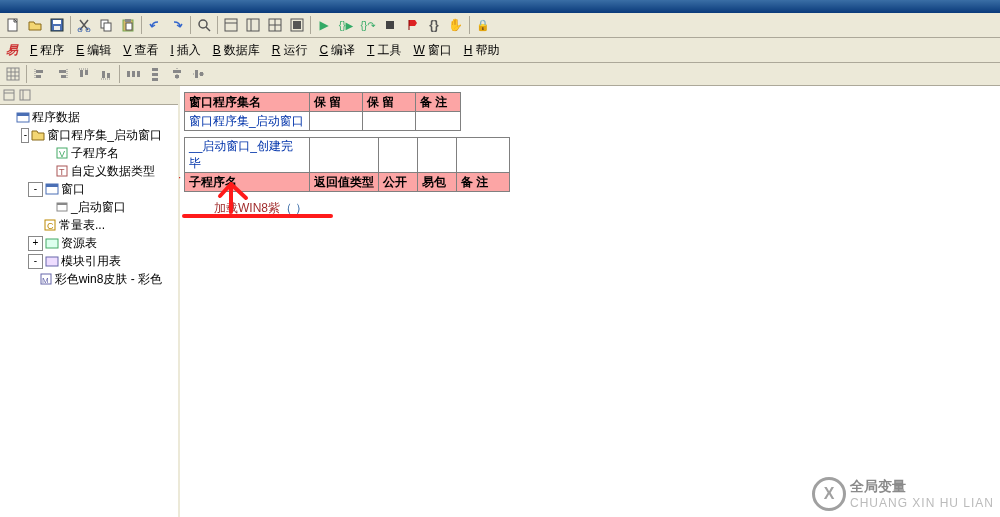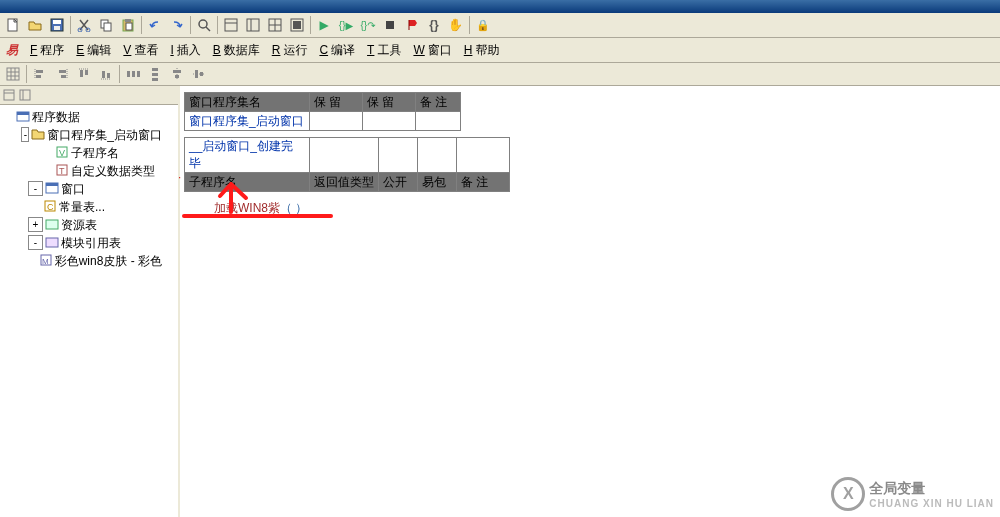--- a/index.html
+++ b/index.html
@@ -9,36 +9,36 @@
   .tsep{width:1px;height:18px;background:#aca899;margin:0 2px}
   .menubar{height:24px;background:#ece9d8;border-bottom:1px solid #aca899;display:flex;align-items:center;padding:0 2px;gap:4px}
   .menuitem{padding:2px 4px;cursor:pointer;display:flex;align-items:center;gap:2px}
   .menukey{text-decoration:underline;margin-right:1px}
   .toolbar3{height:22px;background:#ece9d8;border-bottom:1px solid #aca899;display:flex;align-items:center;padding:0 2px;gap:0}
   .body{display:flex;height:434px}
   .left{width:178px;border-right:2px solid #ece9d8;display:flex;flex-direction:column;background:#fff}
   .lefthead{height:18px;background:#ece9d8;border-bottom:1px solid #aca899;display:flex;align-items:center;padding:0 2px;gap:2px}
   .lhb{width:14px;height:14px;display:flex;align-items:center;justify-content:center;cursor:pointer}
   .tree{flex:1;overflow:auto;padding:3px 2px}
-  .tn{display:flex;height:16px;padding:1px 14px;white-space:nowrap;cursor:pointer}
+  .tn{display:flex;align-items:center;height:16px;padding:1px 14px;white-space:nowrap;cursor:pointer}
   .tw{width:13px;height:13px;border:1px solid #888;display:flex;align-items:center;justify-content:center;font-size:10px;line-height:1;margin-right:2px;background:#fff}
   .tw-empty{width:15px}
   .ticon{width:14px;height:14px;margin-right:2px;display:flex;align-items:center;justify-content:center}
   .indent{display:inline-block}
   .main{flex:1;background:#fff;position:relative;padding:6px 0 0 4px}
   table.grid{border-collapse:collapse;margin-bottom:6px}
   table.grid th,table.grid td{border:1px solid #808080;height:18px;font-size:12px;padding:0 4px;text-align:left;background:#fff}
-  table.grid th{background:#737373;font-weight:normal}
+  table.grid th{background:#fca5a5;font-weight:bold}
   table.grid td.link{color:#0033aa}
   .codeline{color:#a02b2b;font-size:12px;padding:2px 0 0 30px}
   .paren{color:#2b60a0}
   .annot{position:absolute}
   .logo{position:fixed;right:6px;bottom:6px;display:flex;align-items:center;gap:4px;color:#8a8a8a;font-size:14px;font-weight:bold}
   .logocircle{width:28px;height:28px;border:3px solid #a0a0a0;border-radius:50%;display:flex;align-items:center;justify-content:center;color:#a0a0a0;font-weight:bold;font-size:16px}
-  .sub{font-size:10px;color:#bbb;letter-spacing:1px;font-weight:bold;display:block}
+  .sub{font-size:12px;color:#bbb;letter-spacing:1px;font-weight:normal;display:block}
   .gutter{position:absolute;left:0;top:0;width:4px}
   .gmark{color:#c00;font-size:10px;position:absolute;left:-2px}
   svg{display:block}
 </style>
 </head>
 <body>
 
 <div class="titlebar"></div>
 
 <div class="toolbar1">
@@ -337,20 +337,31 @@
             <span class="tw">-</span>
             <span class="ticon">
               <svg width="14" height="14">
                 <rect x="1" y="2" width="12" height="10" fill="#fff" stroke="#4a6fb5"></rect>
                 <rect x="1" y="2" width="12" height="3" fill="#4a6fb5"></rect>
               </svg>
             </span>
             <span>窗口</span>
           </div>
           <div class="tn">
+            <span class="indent" style="width: 24px;"></span>
+            <span class="tw-empty"></span>
+            <span class="ticon">
+              <svg width="14" height="14">
+                <rect x="2" y="3" width="10" height="8" fill="#fff" stroke="#888"></rect>
+                <rect x="2" y="3" width="10" height="2" fill="#888"></rect>
+              </svg>
+            </span>
+            <span>_启动窗口</span>
+          </div>
+          <div class="tn">
             <span class="indent" style="width: 12px;"></span>
             <span class="tw-empty"></span>
             <span class="ticon">
               <svg width="14" height="14">
                 <rect x="2" y="2" width="10" height="10" fill="#fff" stroke="#b80"></rect>
                 <text x="4" y="11" font-size="9" fill="#b80">C</text>
               </svg>
             </span>
             <span>常量表...</span>
           </div>

